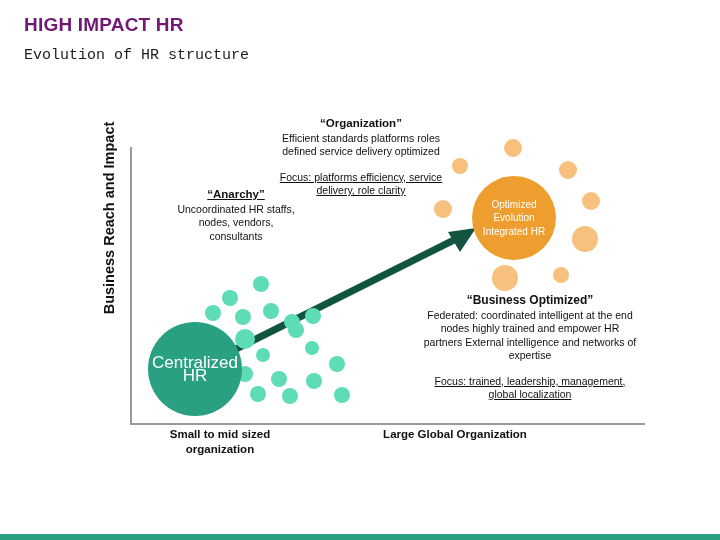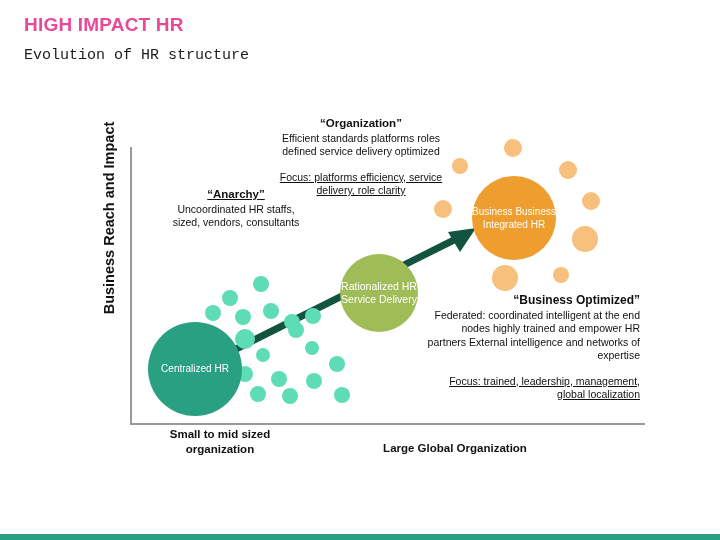--- a/index.html
+++ b/index.html
@@ -17,21 +17,21 @@
   }
 
   
   #slide-title {
     position: absolute;
     left: 24px;
     top: 14px;
     font-size: 19px;
     font-weight: bold;
     letter-spacing: 0.2px;
-    color: #ec4899;
+    color: #701a75;
   }
   #slide-subtitle {
     position: absolute;
     left: 24px;
     top: 47px;
     font-size: 15px;
     font-weight: normal;
     color: #1c1c1c;
     font-family: Liberation Mono, monospace;
   }
@@ -68,38 +68,38 @@
   
   .x-axis-label {
     position: absolute;
     text-align: center;
     font-size: 11.5px;
     font-weight: bold;
     line-height: 15px;
     color: #111111;
   }
   #x-label-left  { left: 145px; top: 427px; width: 150px; }
-  #x-label-right { left: 380px; top: 441px; width: 150px; text-align: center; }
+  #x-label-right { left: 380px; top: 427px; width: 150px; text-align: center; }
 
   
   .bubble {
     position: absolute;
     border-radius: 50%;
     display: flex;
     align-items: center;
     justify-content: center;
     text-align: center;
     color: #ffffff;
     line-height: 13.5px;
   }
   #bubble-centralized {
     left: 148px; top: 322px;
     width: 94px; height: 94px;
     background: #2aa083;
-    font-size: 10px;
+    font-size: 17px;
     z-index: 6;
   }
   #bubble-rationalized {
     left: 340px; top: 254px;
     width: 78px; height: 78px;
     background: #9fbc57;
     font-size: 10.5px;
     z-index: 6;
   }
   #bubble-optimized {
@@ -141,21 +141,20 @@
     font-size: 10.5px;
     line-height: 13.5px;
   }
   #note-rationalized .note-title { font-size: 11.5px; }
 
   #note-business {
     left: 420px; top: 294px;
     width: 220px;
     font-size: 10.5px;
     line-height: 13.5px;
-    text-align: right;
   }
   #note-business .note-title { font-size: 12px; }
 
   
   #footer-bar {
     position: absolute;
     left: 0;
     bottom: 0;
     width: 720px;
     height: 6px;
@@ -213,27 +212,26 @@
   </svg>
 
   <div id="y-axis-label">Business Reach and Impact</div>
 
   <div id="x-label-left" class="x-axis-label">Small to mid sized organization</div>
 
   <div id="x-label-right" class="x-axis-label">Large Global Organization</div>
 
   <div id="bubble-centralized" class="bubble">Centralized HR</div>
 
-  <div id="bubble-rationalized" class="bubble">Rationalized HR Service Delivery</div>
-
-  <div id="bubble-optimized" class="bubble">Business Business Integrated HR</div>
+
+  <div id="bubble-optimized" class="bubble">Optimized Evolution Integrated HR</div>
 
   <div id="note-anarchy" class="note">
     <span class="note-title">“Anarchy”</span>
-    <span class="note-body">Uncoordinated HR staffs, sized, vendors, consultants</span>
+    <span class="note-body">Uncoordinated HR staffs, nodes, vendors, consultants</span>
   </div>
 
   <div id="note-rationalized" class="note">
     <span class="note-title">“Organization”</span>
     <span class="note-body">Efficient standards platforms roles defined service delivery optimized</span>
     <span class="note-focus">Focus: platforms efficiency, service delivery, role clarity</span>
   </div>
 
   <div id="note-business" class="note">
     <span class="note-title">“Business Optimized”</span>

